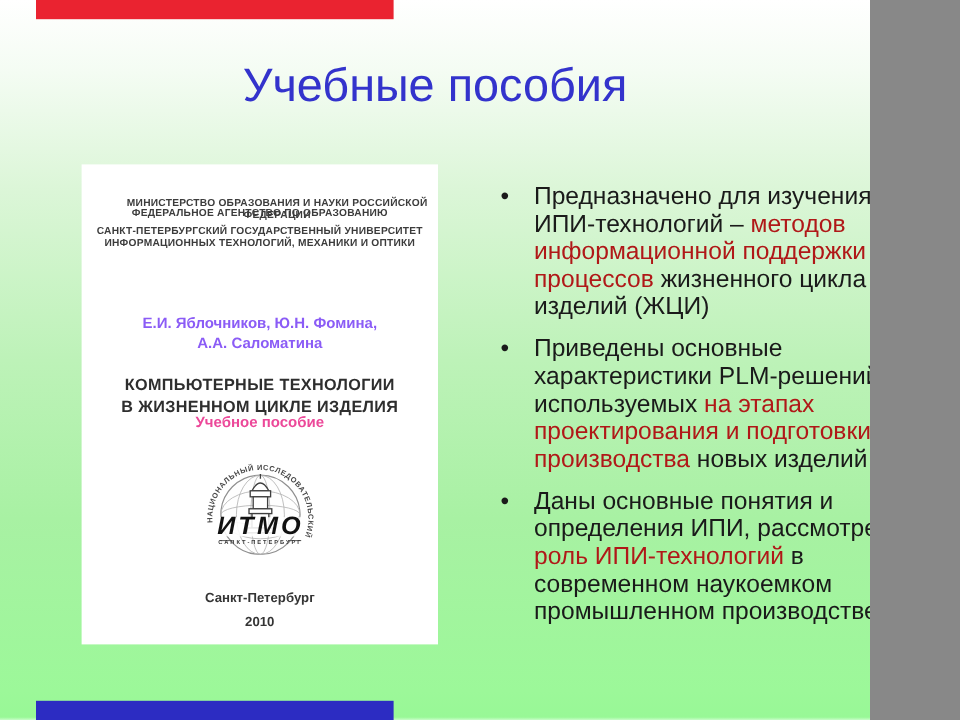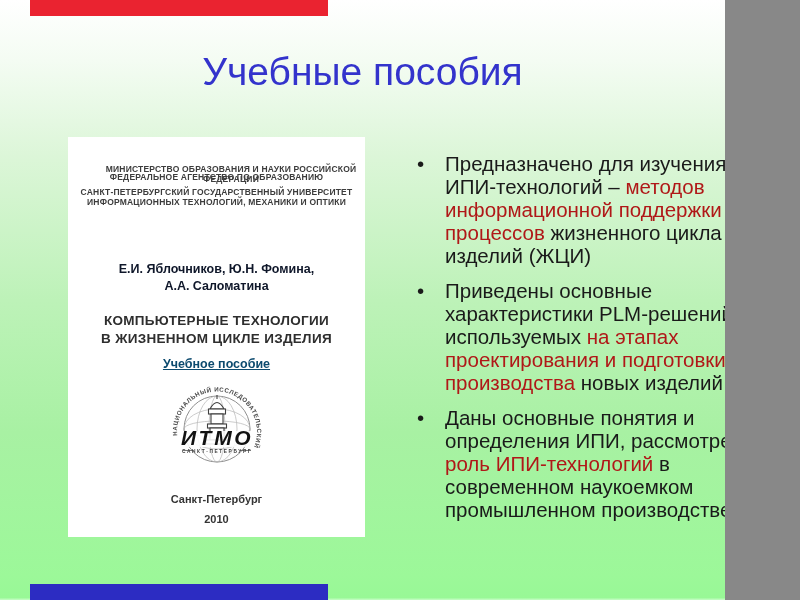--- a/index.html
+++ b/index.html
@@ -18,23 +18,23 @@
   
   .cover{
     position:absolute;left:68px;top:137px;width:297px;height:400px;background:#ffffff;
     color:#3c3c3c;text-align:center;font-weight:bold;
   }
   .cover div{position:absolute;left:0;right:0;}
   .cov-h1{top:27px;font-size:8.5px;line-height:10px;letter-spacing:.2px;padding-left:29px;}
   .cov-h2{top:35px;font-size:8.5px;line-height:10px;letter-spacing:.2px;}
   .cov-h3{top:50px;font-size:8.5px;line-height:10px;letter-spacing:.2px;}
   .cov-h4{top:60px;font-size:8.5px;line-height:10px;letter-spacing:.2px;}
-  .cov-authors{top:124px;font-size:12.5px;line-height:17px;color:#0f172a;}
+  .cov-authors{top:124px;font-size:12.5px;line-height:17px;color:#8b5cf6;}
   .cov-booktitle{top:175px;font-size:13.5px;line-height:18px;letter-spacing:.3px;color:#2e2e2e;}
-  .cov-subtitle{top:220px;font-size:12.5px;color:#0c4a6e;text-decoration:underline;}
+  .cov-subtitle{top:208px;font-size:12.5px;color:#ec4899;}
   .logo{position:absolute;top:248px;left:50%;transform:translateX(-50%);}
   .cov-city{top:356px;font-size:11px;color:#343434;}
   .cov-year{top:376px;font-size:11px;color:#343434;}
   
   .bullets{
     position:absolute;left:405px;top:152px;width:392px;margin:0;padding:0;list-style:none;
     font-size:20.5px;line-height:23px;color:#1a1a1a;
   }
   .bullets li{position:relative;padding-left:40px;margin:0 0 12px 0;white-space:pre-wrap;}
   .bullets li::before{content:"\2022";position:absolute;left:12px;top:0;color:#1a1a1a;}

